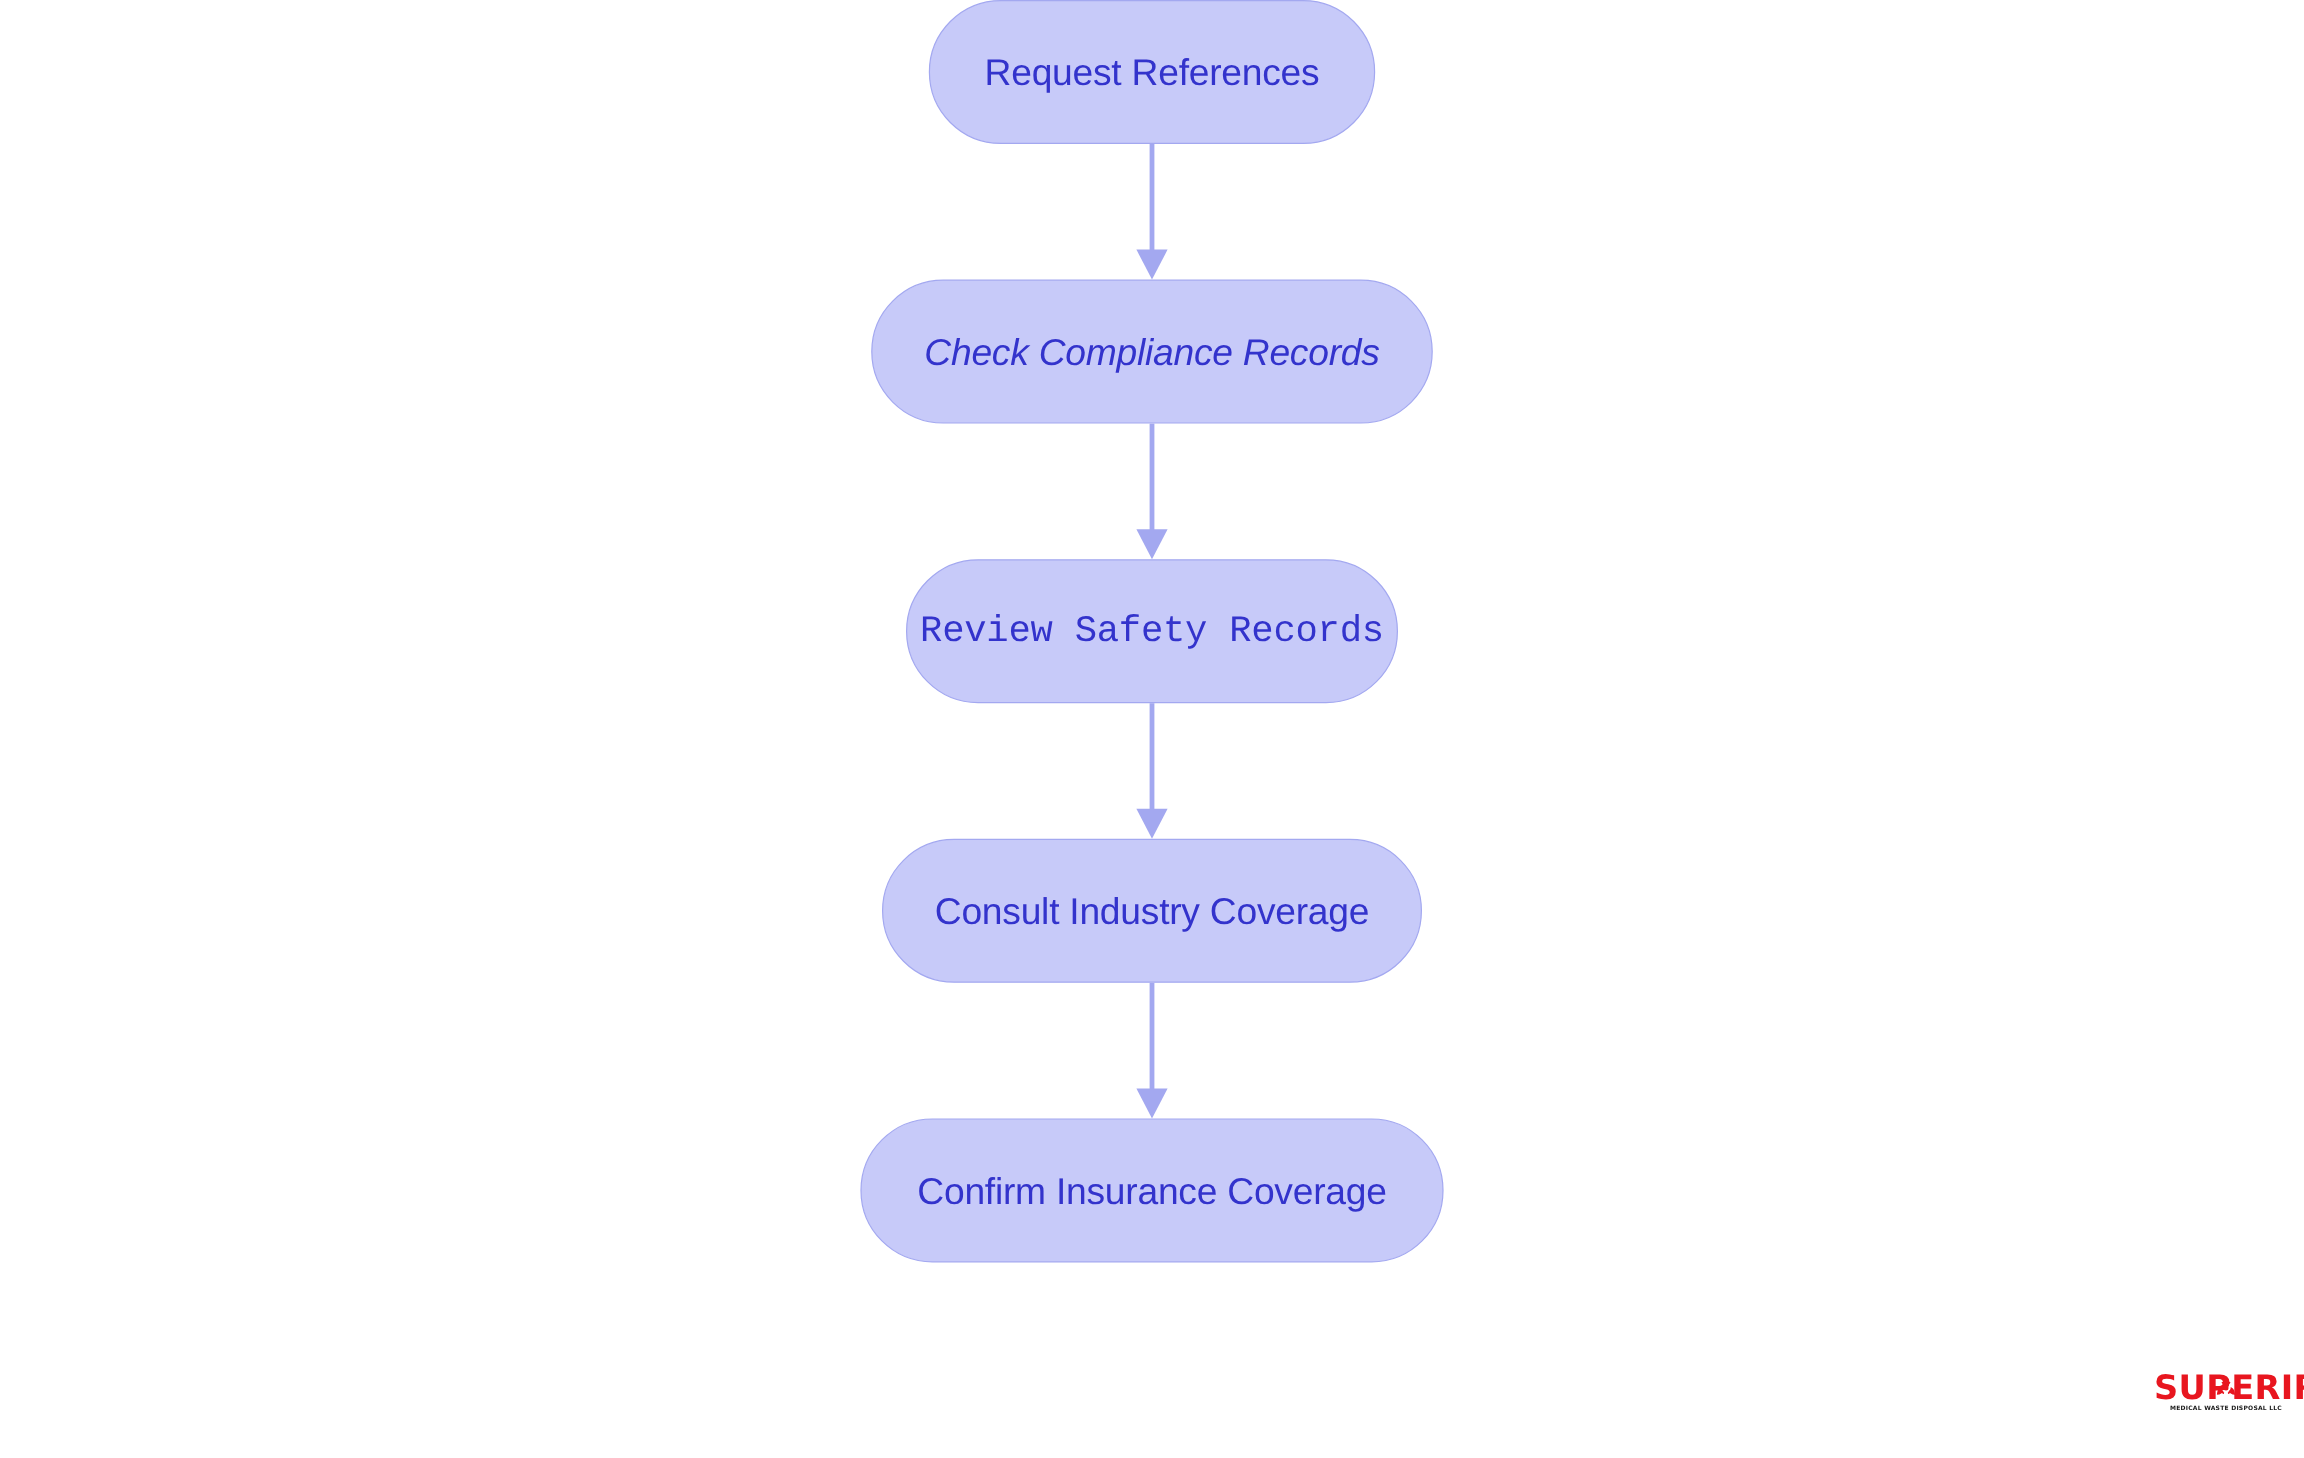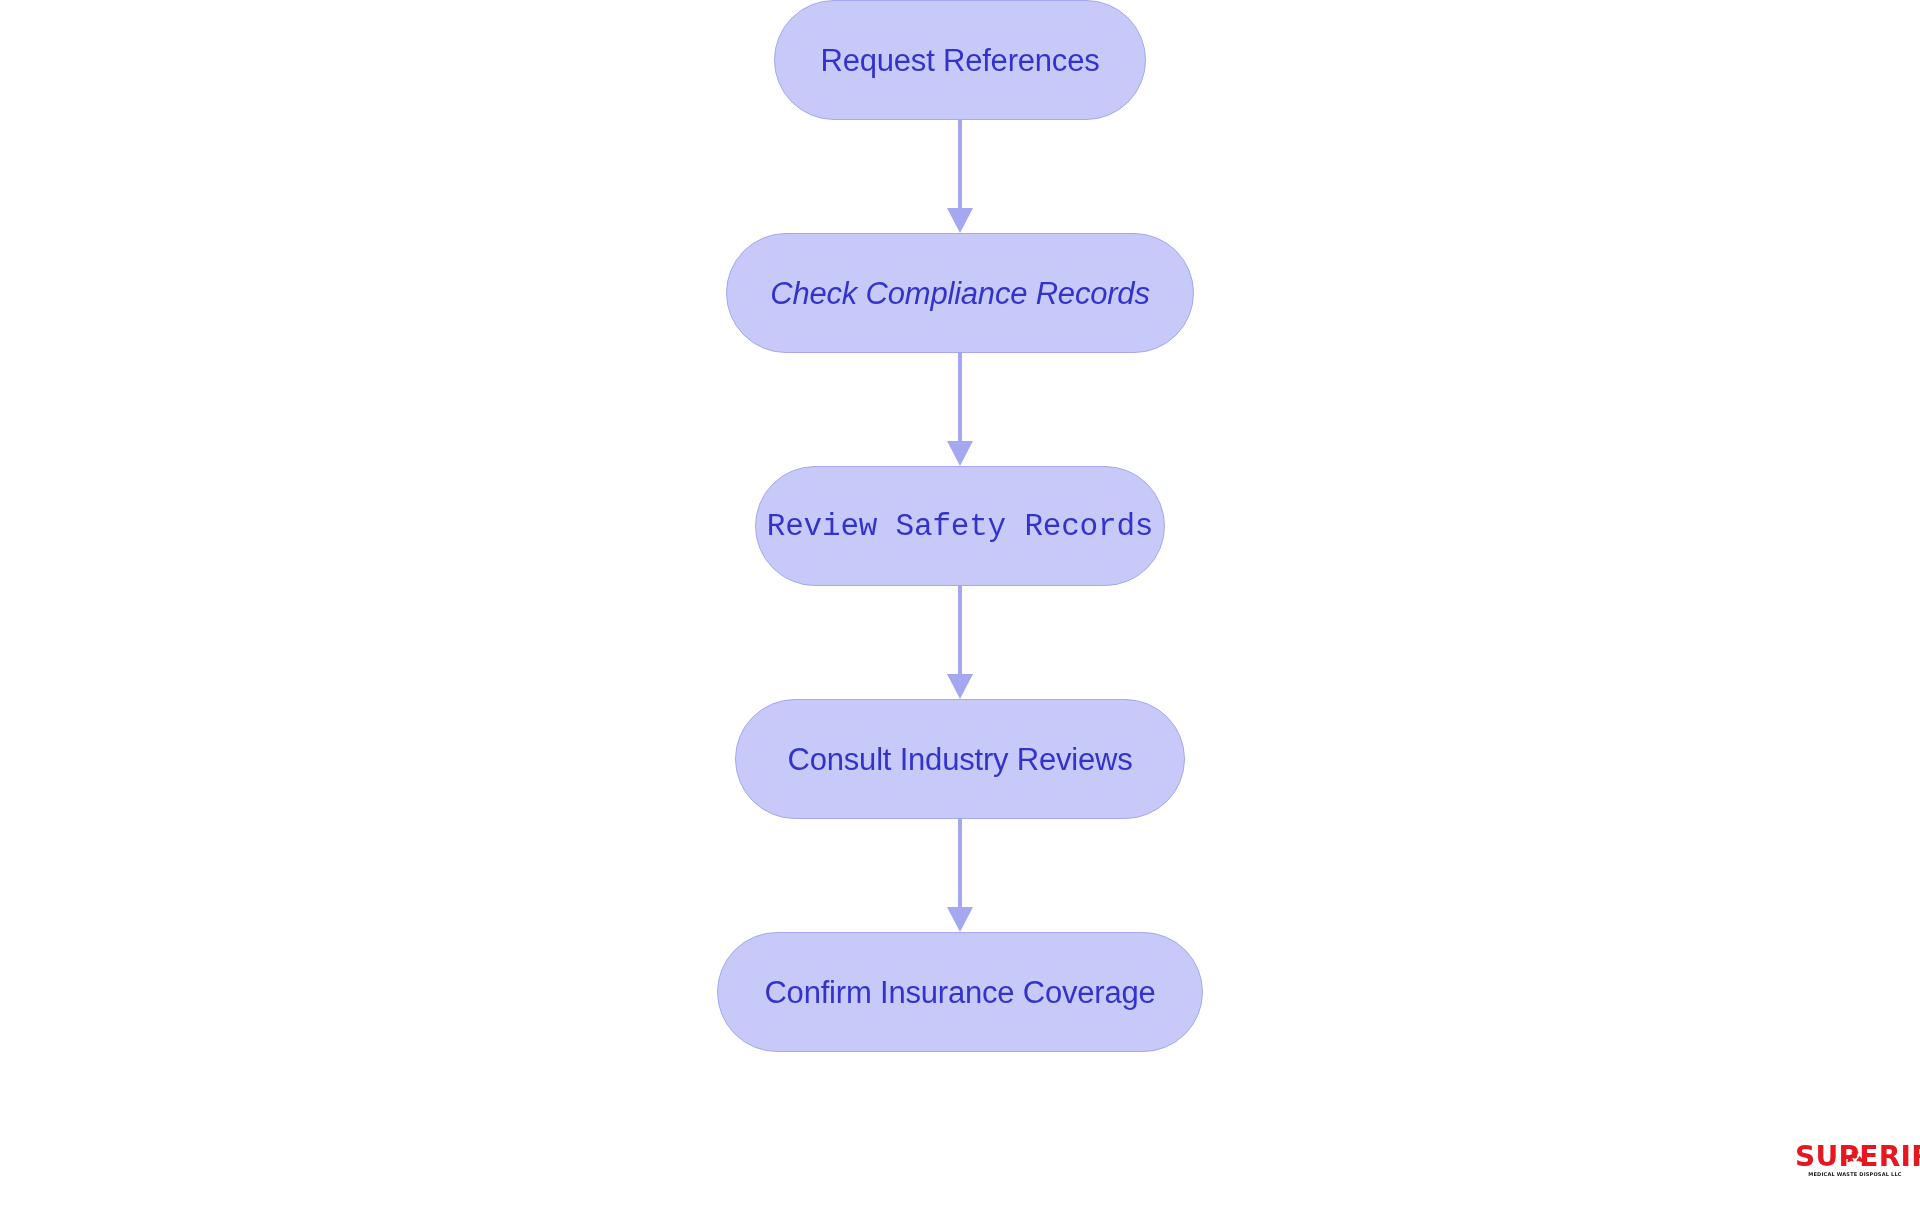--- a/index.html
+++ b/index.html
@@ -161,21 +161,21 @@
     <div class="node n2">
       <span class="node-label">Review Safety Records</span>
     </div>
 
     <div class="connector">
       <span class="stem"></span>
       <span class="head"></span>
     </div>
 
     <div class="node n3">
-      <span class="node-label">Consult Industry Reviews</span>
+      <span class="node-label">Consult Industry Coverage</span>
     </div>
 
     <div class="connector">
       <span class="stem"></span>
       <span class="head"></span>
     </div>
 
     <div class="node n4">
       <span class="node-label">Confirm Insurance Coverage</span>
     </div>

